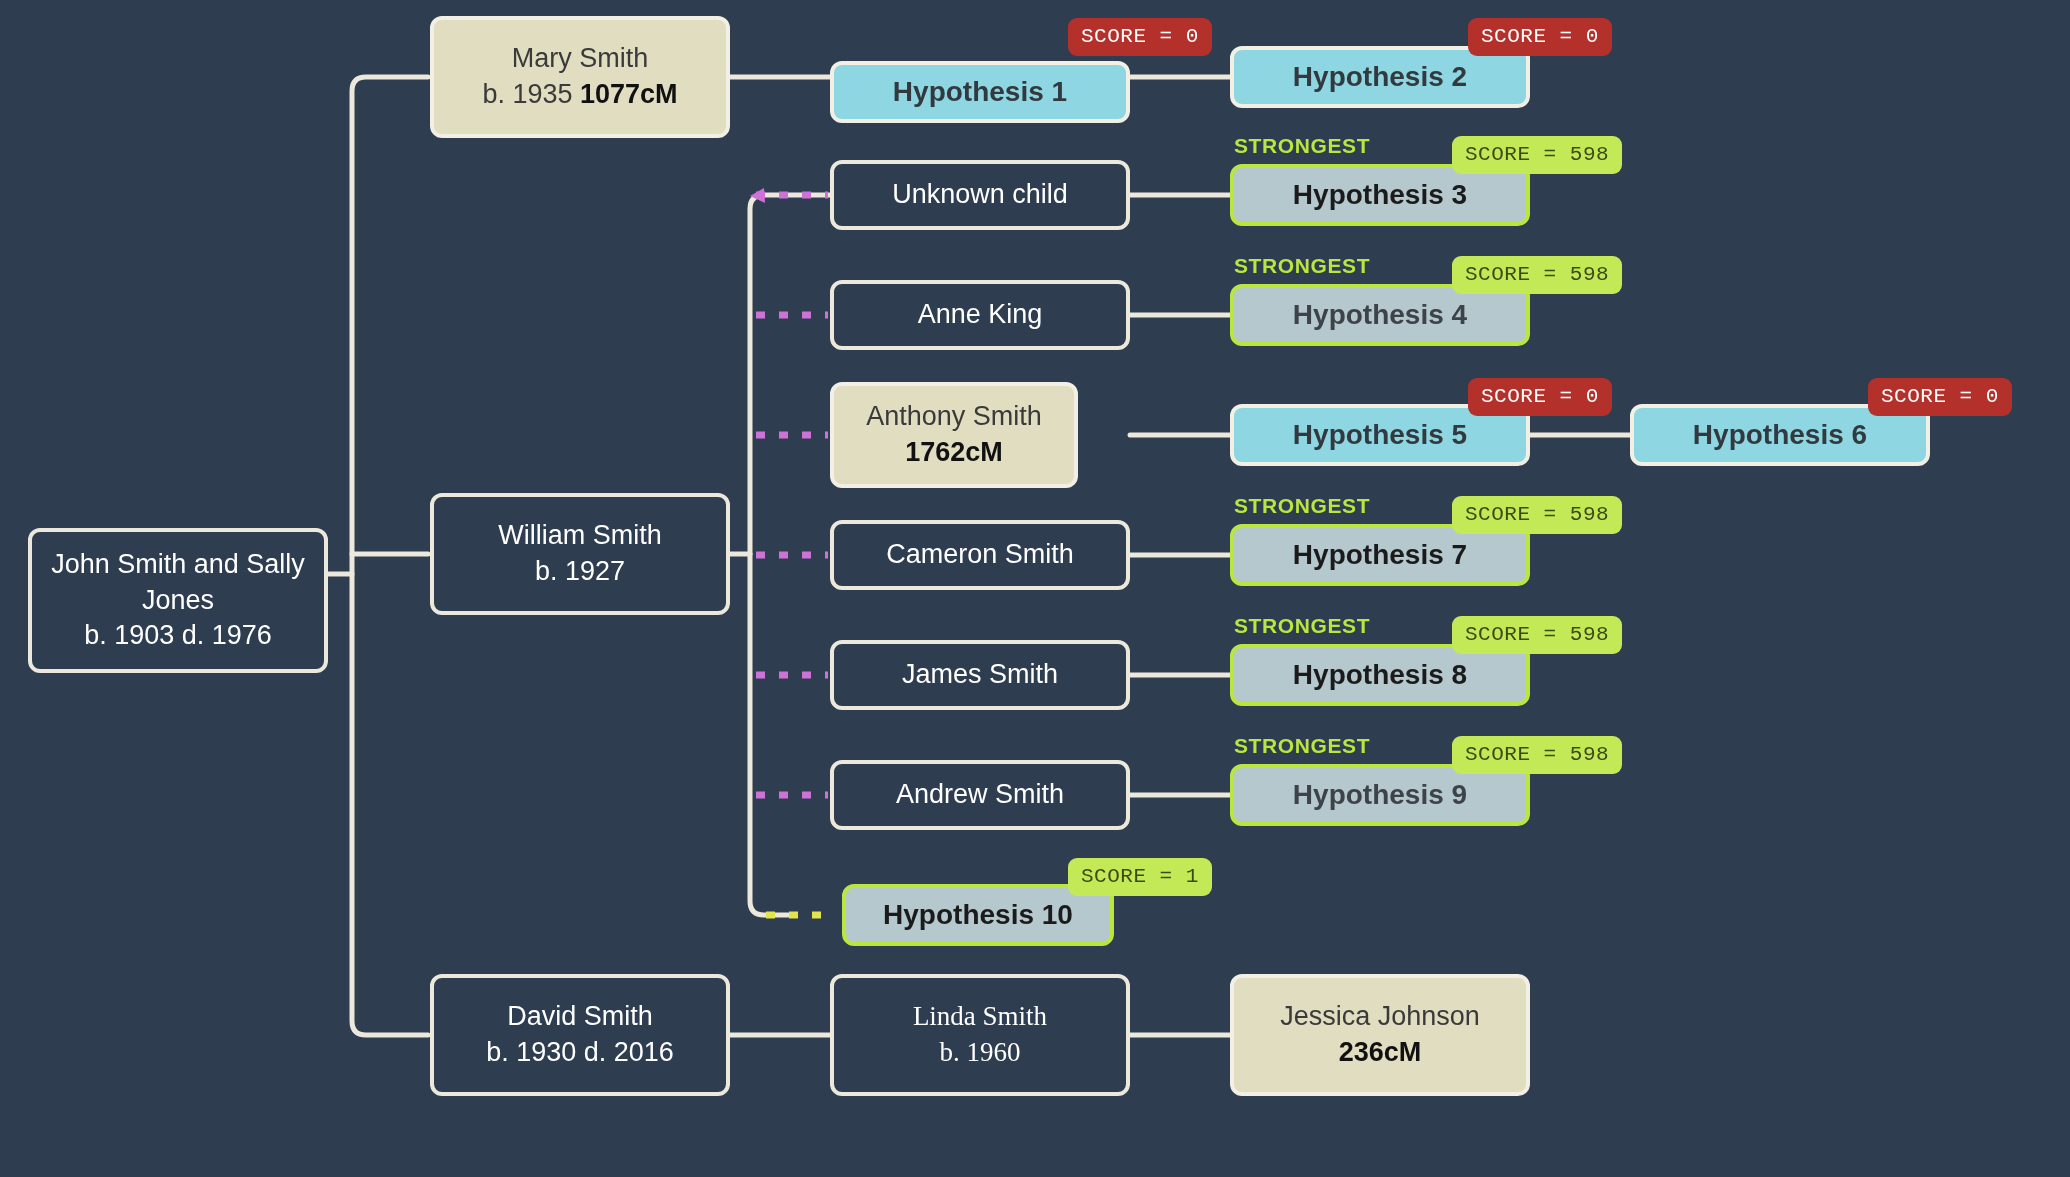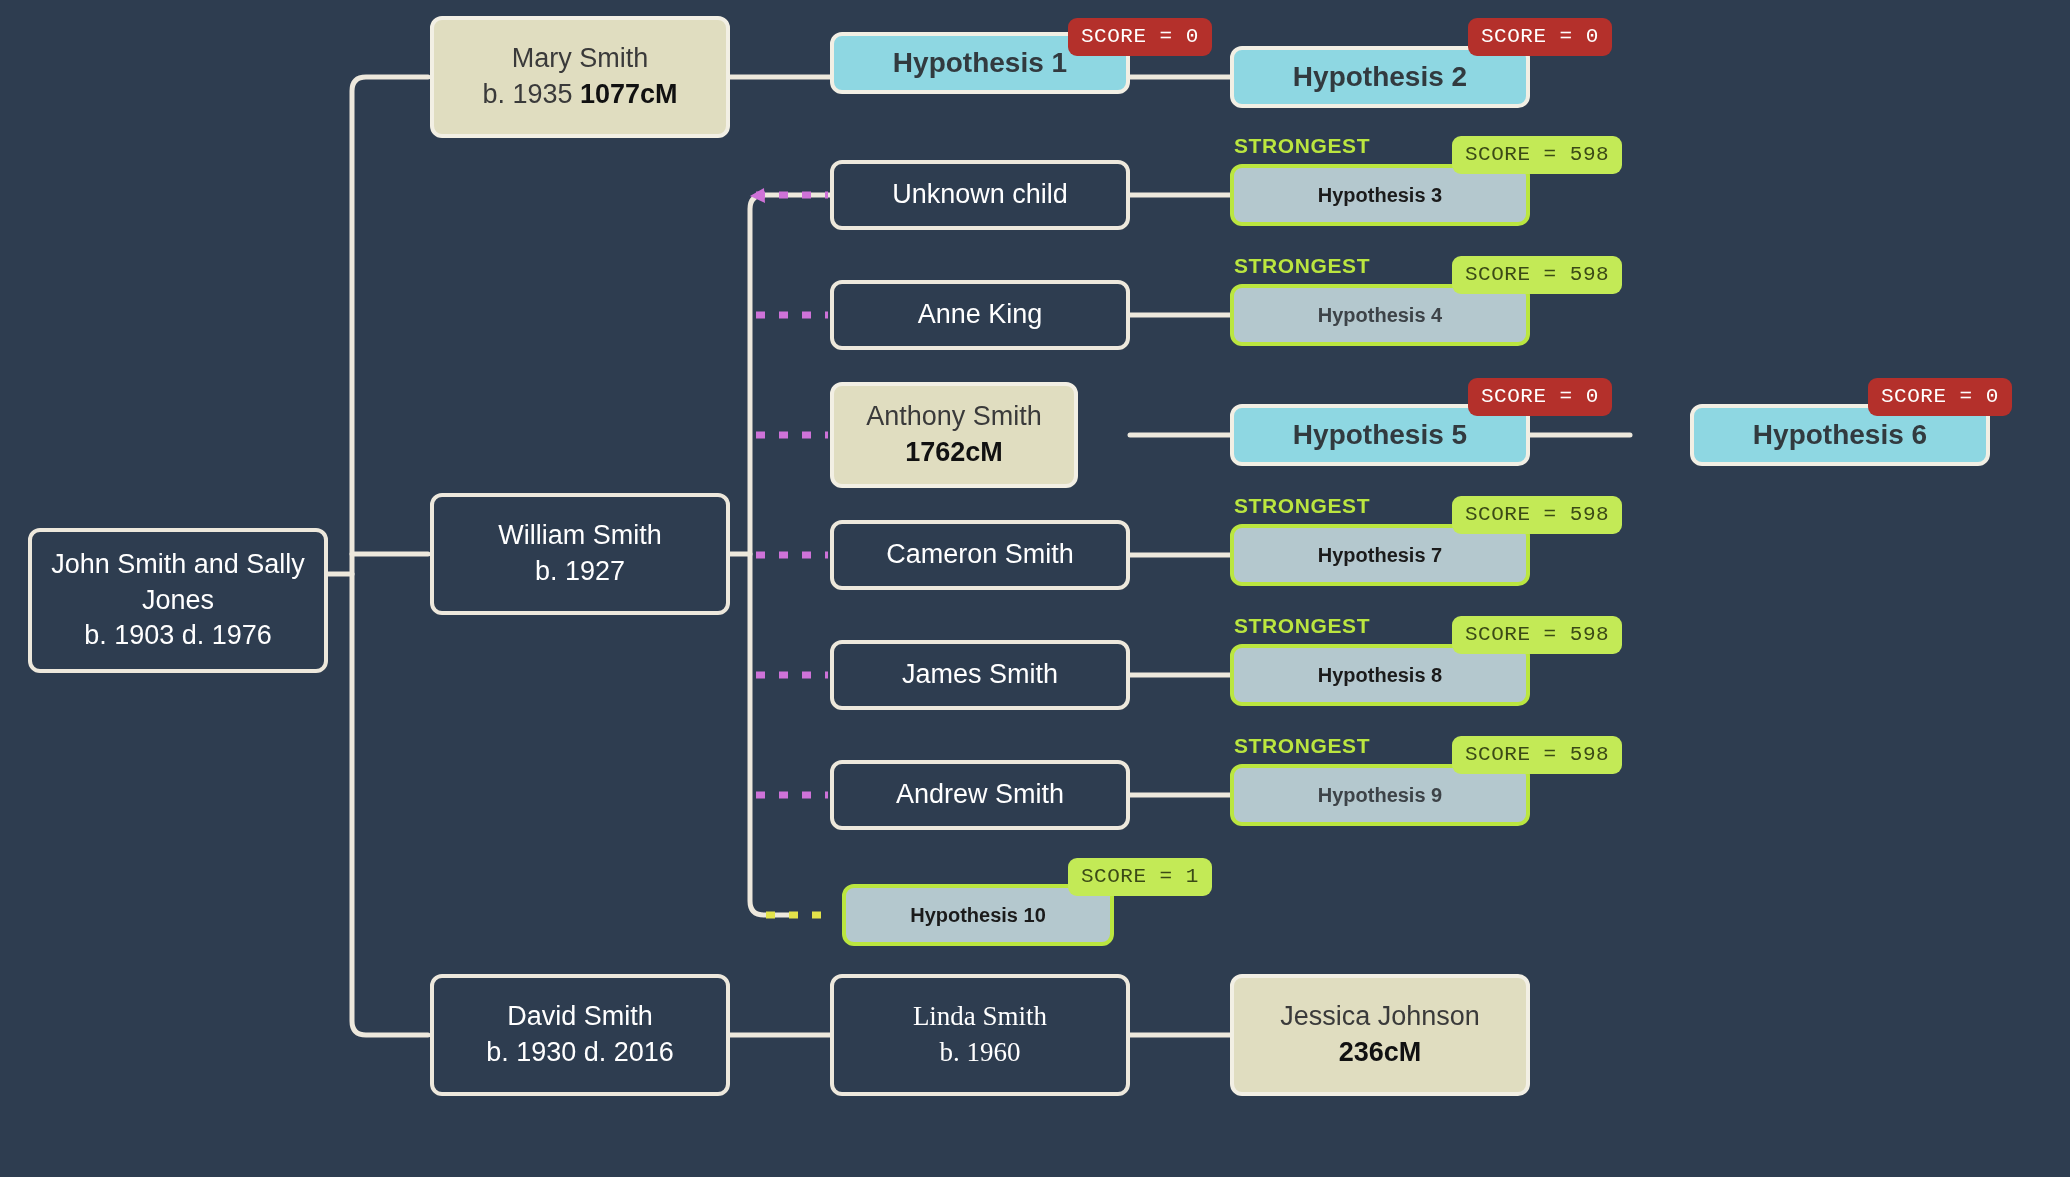--- a/index.html
+++ b/index.html
@@ -43,21 +43,21 @@
     background:#8ed7e2;
     border:4px solid #f2efe4;
     color:#323a3f;
     font-size:28px; font-weight:bold;
   }
   
   .n-hyp-strong {
     background:#b4c8ce;
     border:4px solid #bbe63f;
     color:#1b1b1b;
-    font-size:20px; font-weight:bold;
+    font-size:28px; font-weight:bold;
   }
   .n-hyp-strong.muted { color:#3d4348; }
 
   .badge {
     position:absolute;
     border-radius:9px;
     font-family:"Liberation Mono", monospace;
     font-size:21px;
     letter-spacing:0.5px;
     padding:7px 13px 8px;
@@ -180,21 +180,21 @@
   <div class="node n-person" style="left:830px; top:974px; width:300px; height:122px;font-family:Liberation Serif, serif;">
     <div>Linda Smith</div>
     <div>b. 1960</div>
   </div>
 
   <div class="node n-dna" style="left:1230px; top:974px; width:300px; height:122px;">
     <div>Jessica Johnson</div>
     <div class="cm">236cM</div>
   </div>
 
-  <div class="node n-hyp-zero" style="left:830px; top:32px; width:300px; height:62px;text-align:center;">
+  <div class="node n-hyp-zero" style="left:830px; top:61px; width:300px; height:62px;text-align:center;">
     <span>Hypothesis 1</span>
   </div>
   <div class="badge badge-zero" style="left:1068px; top:18px;">SCORE = 0</div>
 
   <div class="node n-hyp-zero" style="left:1230px; top:46px; width:300px; height:62px;">
     <span>Hypothesis 2</span>
   </div>
   <div class="badge badge-zero" style="left:1468px; top:18px;">SCORE = 0</div>
 
   <div class="strongest-tag" style="left:1234px; top:134px;">STRONGEST</div>
@@ -207,21 +207,21 @@
   <div class="node n-hyp-strong muted" style="left:1230px; top:284px; width:300px; height:62px;">
     <span>Hypothesis 4</span>
   </div>
   <div class="badge badge-strong" style="left:1452px; top:256px;">SCORE = 598</div>
 
   <div class="node n-hyp-zero" style="left:1230px; top:404px; width:300px; height:62px;">
     <span>Hypothesis 5</span>
   </div>
   <div class="badge badge-zero" style="left:1468px; top:378px;">SCORE = 0</div>
 
-  <div class="node n-hyp-zero" style="left:1690px; top:404px; width:300px; height:62px;">
+  <div class="node n-hyp-zero" style="left:1630px; top:404px; width:300px; height:62px;">
     <span>Hypothesis 6</span>
   </div>
   <div class="badge badge-zero" style="left:1868px; top:378px;">SCORE = 0</div>
 
   <div class="strongest-tag" style="left:1234px; top:494px;">STRONGEST</div>
   <div class="node n-hyp-strong" style="left:1230px; top:524px; width:300px; height:62px;">
     <span>Hypothesis 7</span>
   </div>
   <div class="badge badge-strong" style="left:1452px; top:496px;">SCORE = 598</div>
 

